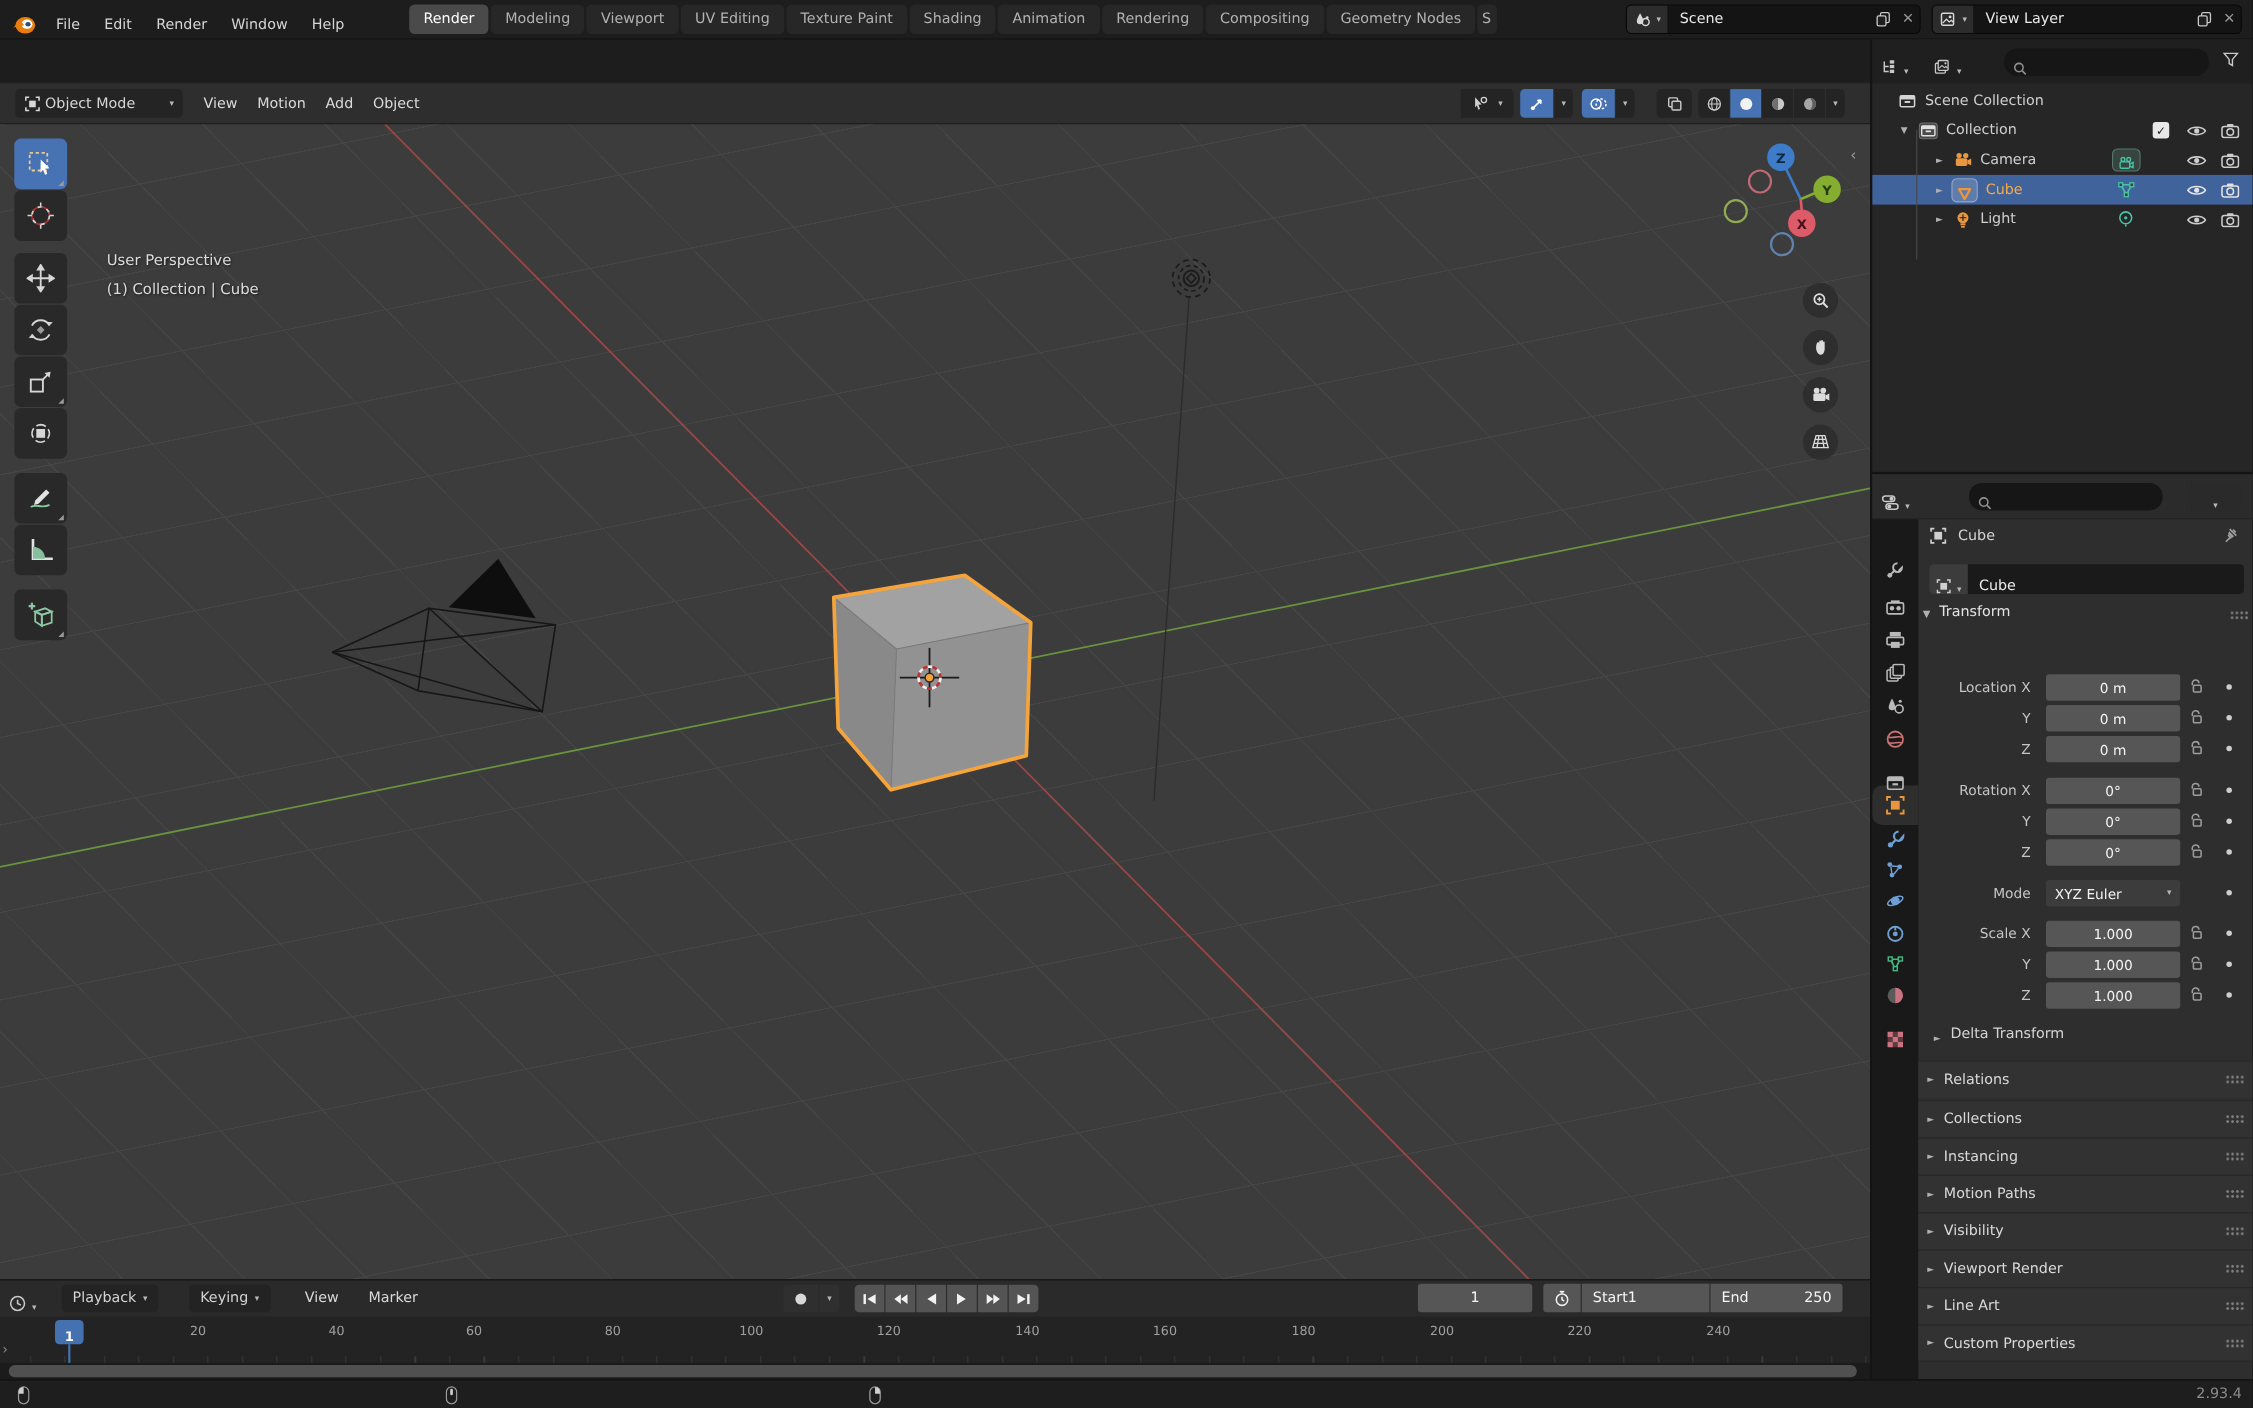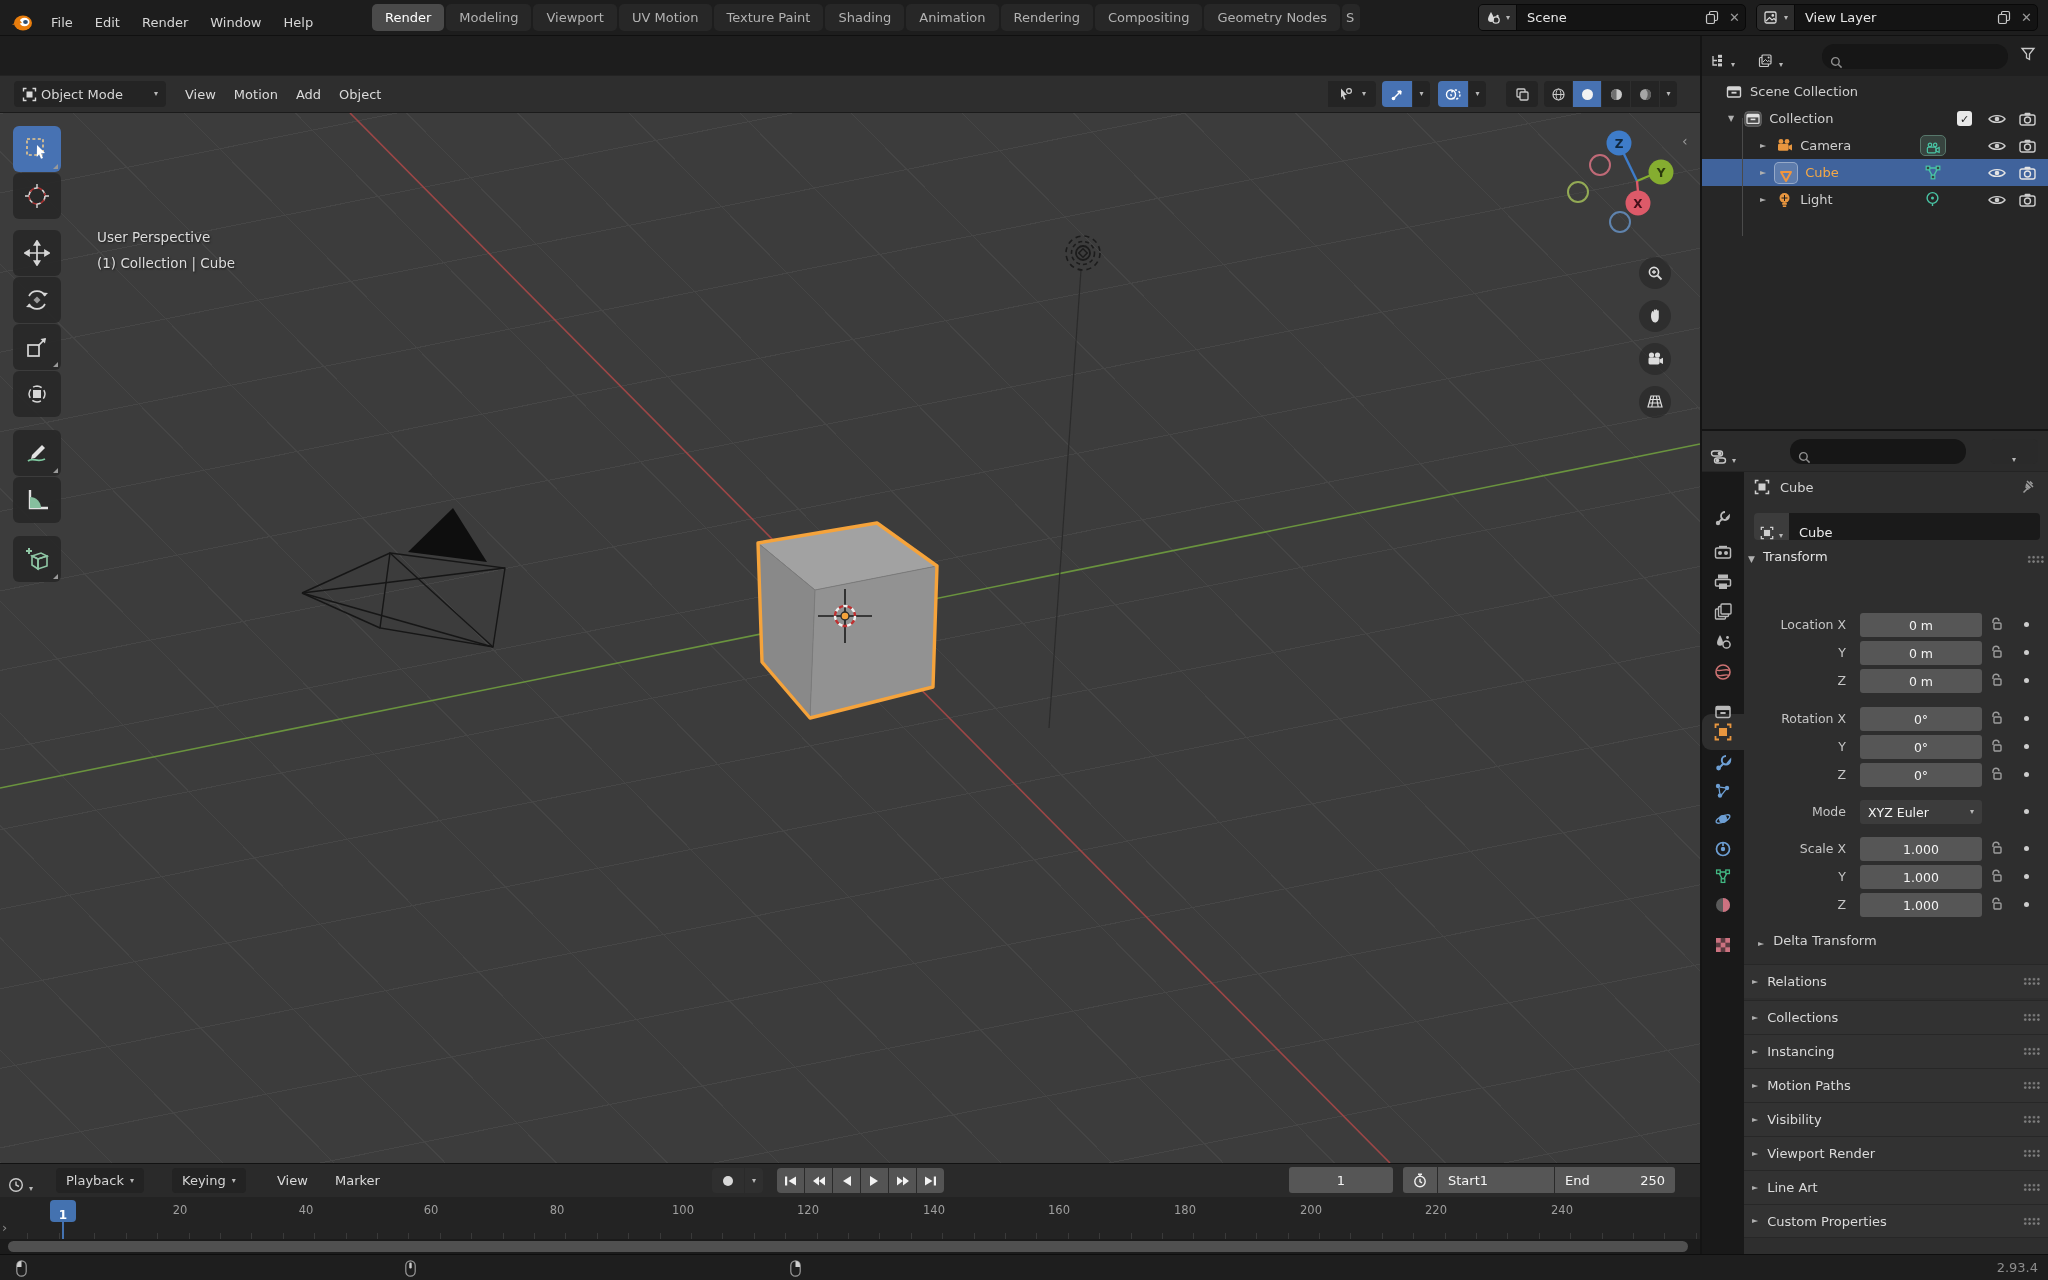--- a/index.html
+++ b/index.html
@@ -114,21 +114,21 @@
       <div class="menu-item">File</div>
       <div class="menu-item">Edit</div>
       <div class="menu-item">Render</div>
       <div class="menu-item">Window</div>
       <div class="menu-item">Help</div>
     </div>
     <div class="abs fx" style="left:372px;top:4px">
       <div class="tab active">Render</div>
       <div class="tab">Modeling</div>
       <div class="tab">Viewport</div>
-      <div class="tab">UV Motion</div>
+      <div class="tab">UV Editing</div>
       <div class="tab">Texture Paint</div>
       <div class="tab">Shading</div>
       <div class="tab">Animation</div>
       <div class="tab">Rendering</div>
       <div class="tab">Compositing</div>
       <div class="tab">Geometry Nodes</div>
       <div class="tab" style="width:18px;overflow:hidden;padding:0 4px">S</div>
     </div>
 
     <div class="abs idwidget" style="left:1478px;top:4px;width:268px">

